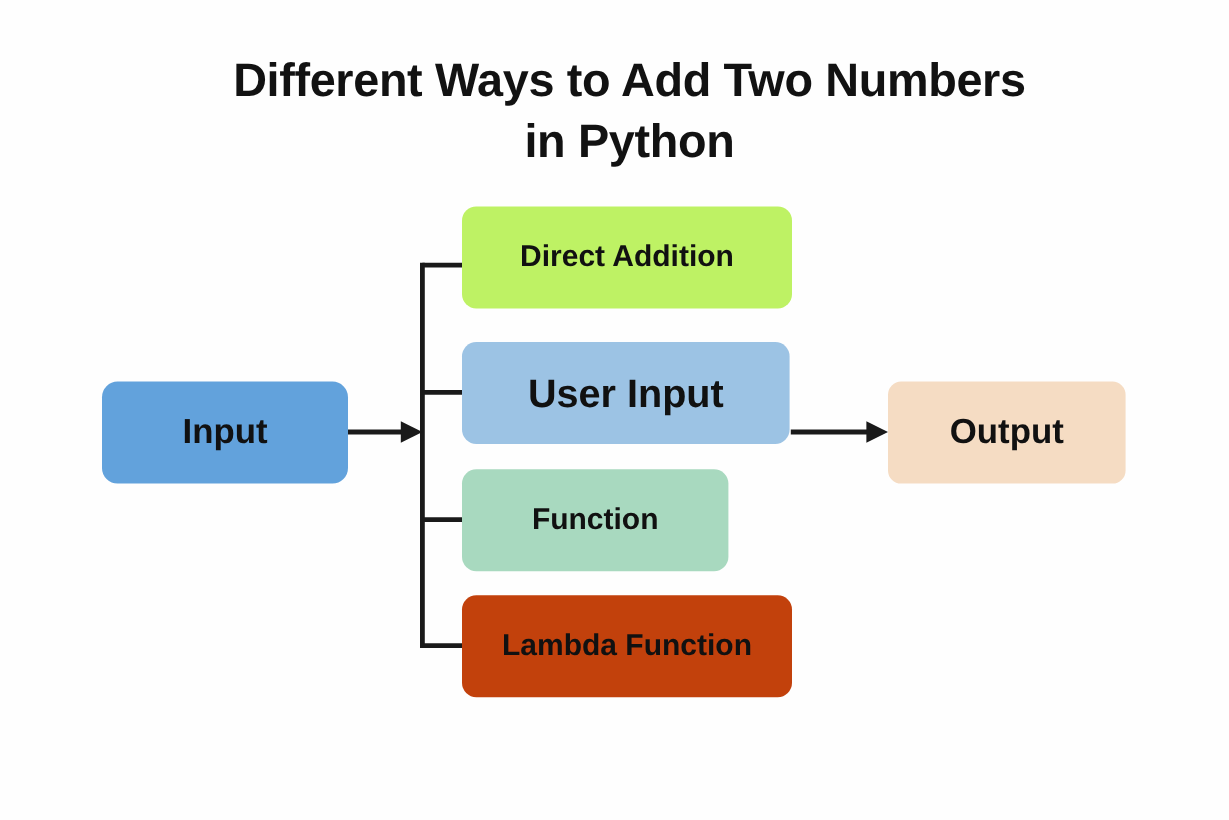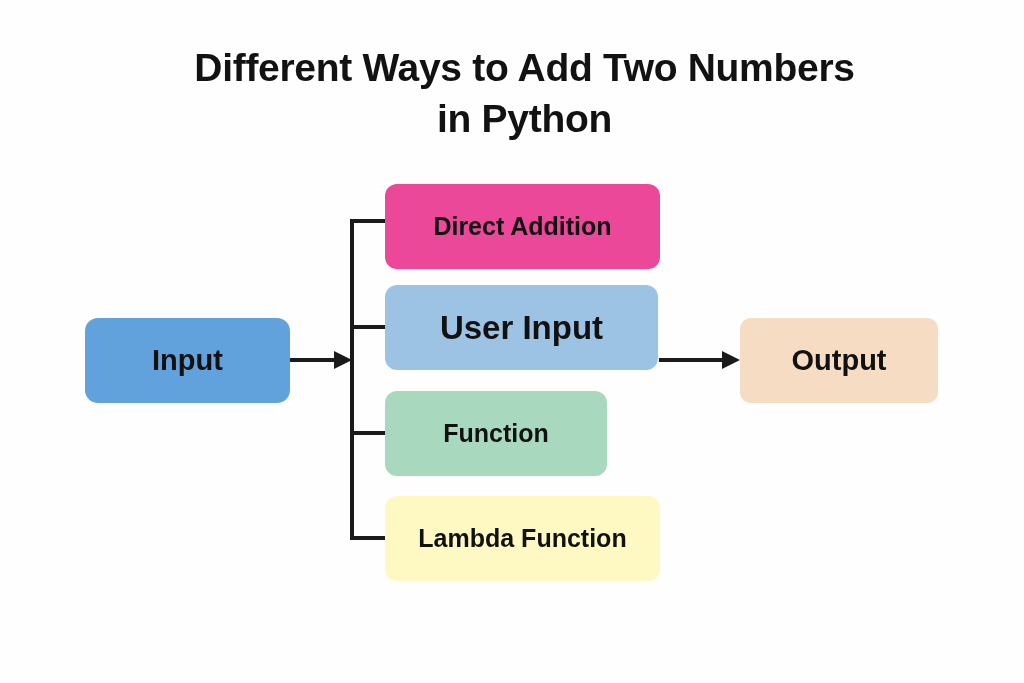--- a/index.html
+++ b/index.html
@@ -45,41 +45,41 @@
     border-radius: 13px;
   }
   #node-output {
     left: 740px; top: 318px;
     width: 198px; height: 85px;
     background: #f5dcc3;
     font-size: 29px;
     border-radius: 11px;
   }
   #node-direct-addition {
-    left: 385px; top: 184px;
+    left: 385px; top: 172px;
     width: 275px; height: 85px;
-    background: #ec4899;
+    background: #bef264;
     font-size: 25px;
   }
   #node-user-input {
     left: 385px; top: 285px;
     width: 273px; height: 85px;
     background: #9cc3e4;
     font-size: 33px;
   }
   #node-function {
     left: 385px; top: 391px;
     width: 222px; height: 85px;
     background: #a8d9bf;
     font-size: 25px;
   }
   #node-lambda-function {
     left: 385px; top: 496px;
     width: 275px; height: 85px;
-    background: #fef9c3;
+    background: #c2410c;
     font-size: 25px;
     text-align: right;
   }
   #connectors {
     position: absolute;
     left: 0; top: 0;
     width: 1024px; height: 683px;
     pointer-events: none;
   }
 </style>

